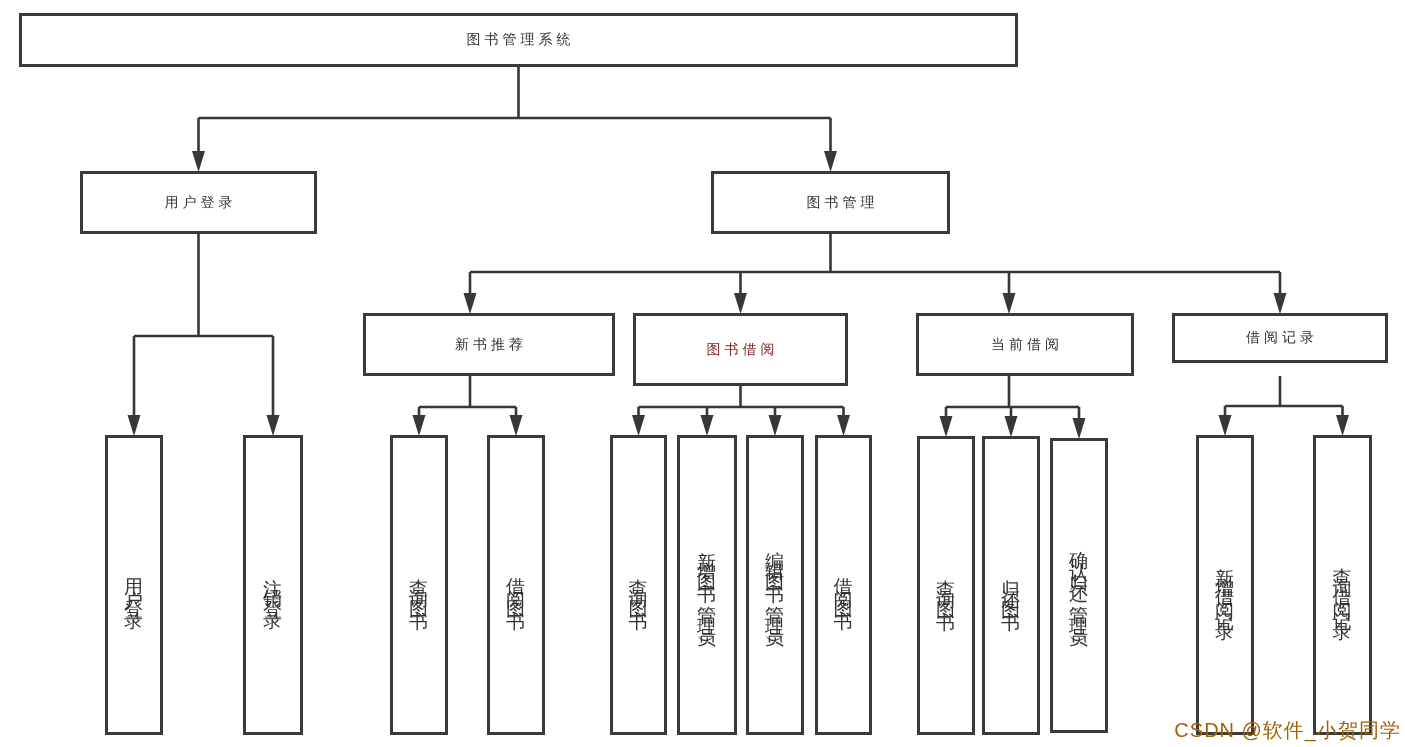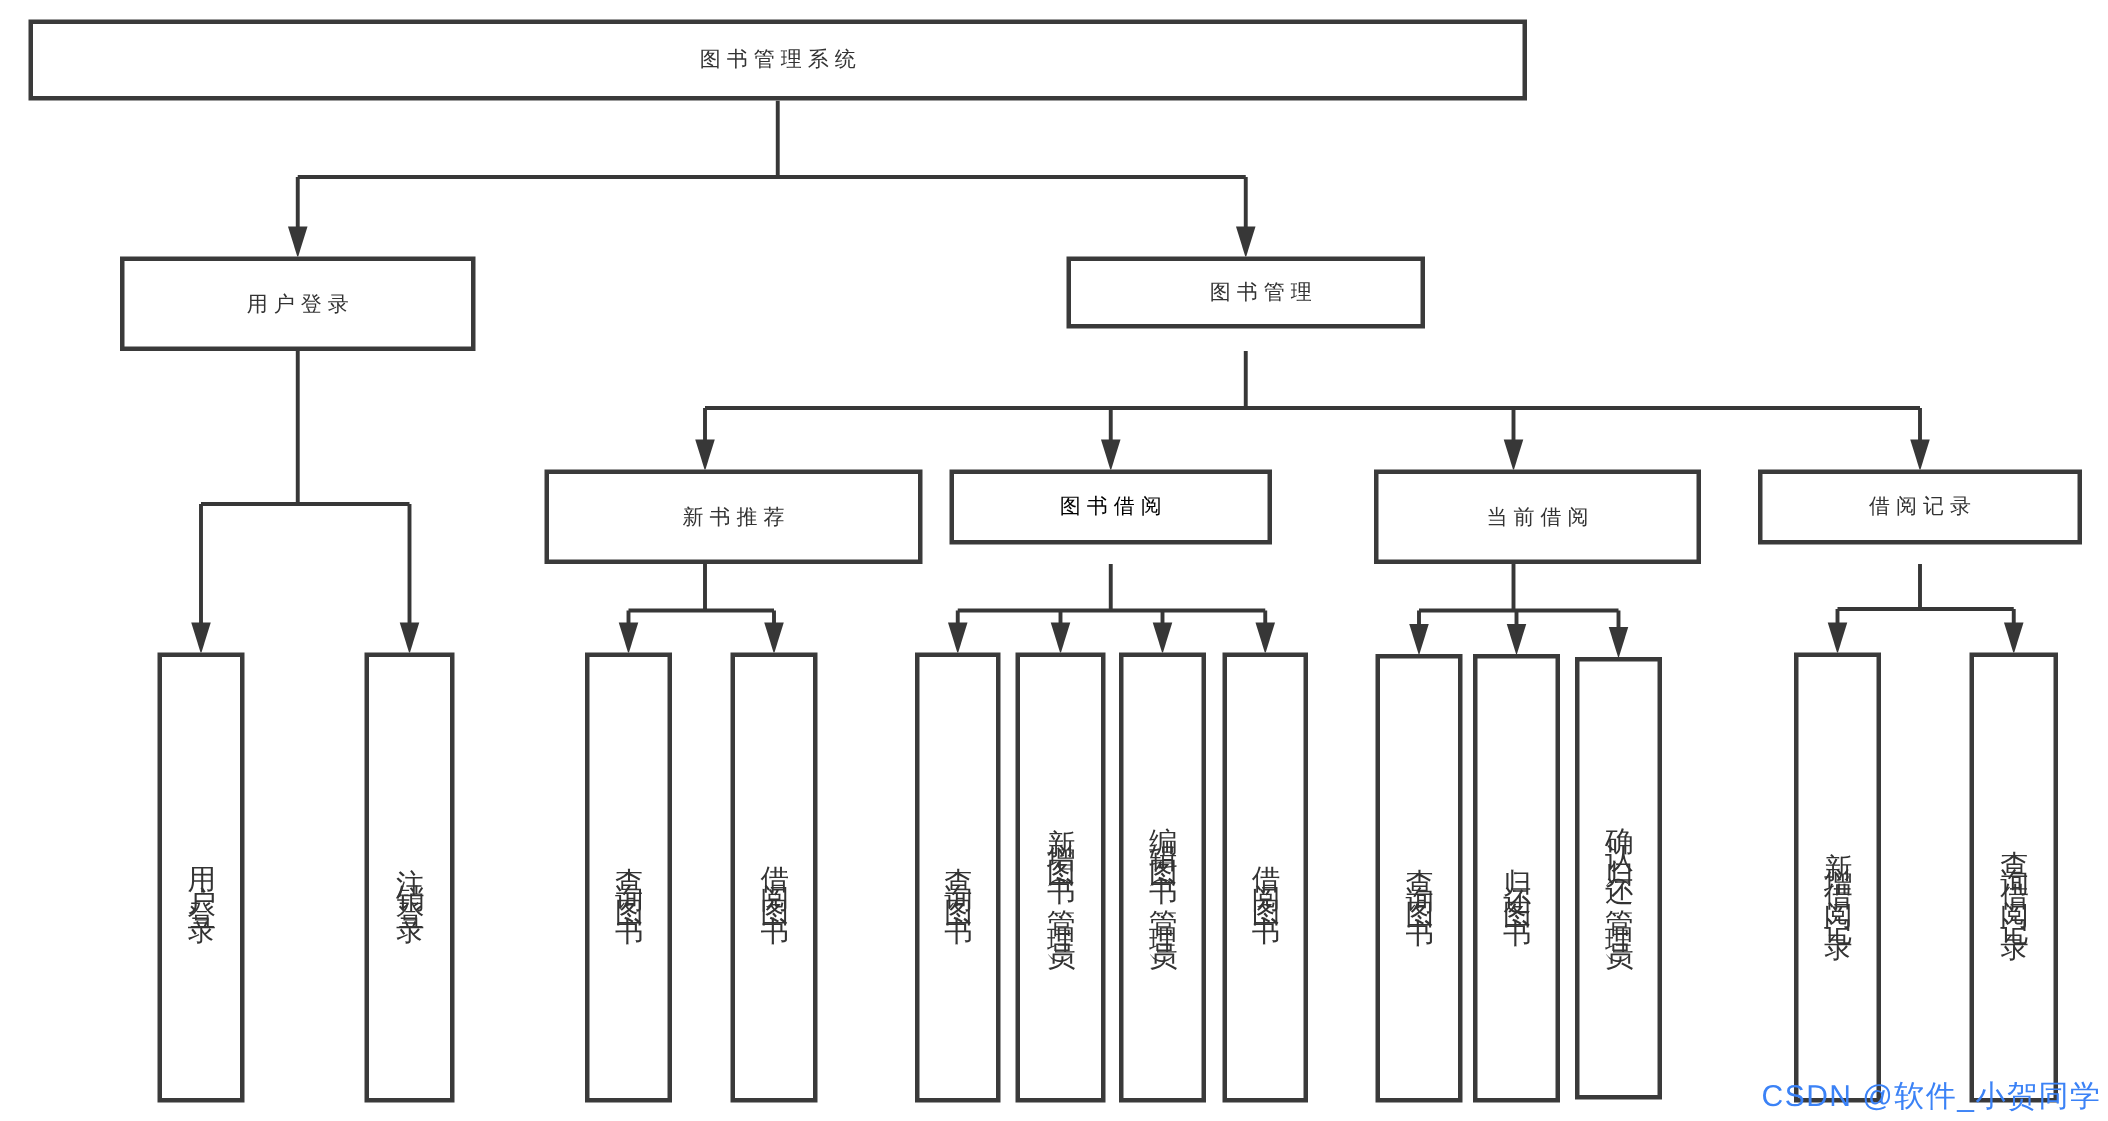--- a/index.html
+++ b/index.html
@@ -89,27 +89,27 @@
       <polygon points="1218.5,415 1231.5,415 1225,436" fill="#373737"></polygon>
       <polygon points="1336,415 1349,415 1342.5,436" fill="#373737"></polygon>
     </svg>
   <div id="nodes">
       <div class="node h" style="left: 19px; top: 13px; width: 999px; height: 54px; border-color: rgb(58, 58, 58); background: rgb(255, 255, 255); color: rgb(51, 51, 51);">
         <span class="label">图书管理系统</span>
       </div>
       <div class="node h" style="left: 80px; top: 171px; width: 237px; height: 63px; border-color: rgb(58, 58, 58); background: rgb(255, 255, 255); color: rgb(51, 51, 51);">
         <span class="label">用户登录</span>
       </div>
-      <div class="node h" style="left: 711px; top: 171px; width: 239px; height: 48px; border-color: rgb(58, 58, 58); background: rgb(255, 255, 255); color: rgb(51, 51, 51); padding-left: 20px;">
+      <div class="node h" style="left: 711px; top: 171px; width: 239px; height: 63px; border-color: rgb(58, 58, 58); background: rgb(255, 255, 255); color: rgb(51, 51, 51); padding-left: 20px;">
         <span class="label">图书管理</span>
       </div>
       <div class="node h" style="left: 363px; top: 313px; width: 252px; height: 63px; border-color: rgb(58, 58, 58); background: rgb(255, 255, 255); color: rgb(51, 51, 51);">
         <span class="label">新书推荐</span>
       </div>
-      <div class="node h" style="left: 633px; top: 313px; width: 215px; height: 50px; border-color: rgb(58, 58, 58); background: rgb(255, 255, 255); color: #000000; text-align: center;">
+      <div class="node h" style="left: 633px; top: 313px; width: 215px; height: 73px; border-color: rgb(58, 58, 58); background: rgb(255, 255, 255); color: #7f1d1d; text-align: center;">
         <span class="label">图书借阅</span>
       </div>
       <div class="node h" style="left: 900px; top: 313px; width: 218px; height: 63px; border-color: rgb(58, 58, 58); background: rgb(255, 255, 255); color: rgb(51, 51, 51); margin-left: 16px;">
         <span class="label">当前借阅</span>
       </div>
       <div class="node h" style="left: 1172px; top: 313px; width: 216px; height: 50px; border-color: rgb(58, 58, 58); background: rgb(255, 255, 255); color: rgb(51, 51, 51);">
         <span class="label">借阅记录</span>
       </div>
       <div class="node v" style="left: 105px; top: 435px; width: 58px; height: 300px; border-color: rgb(58, 58, 58); background: rgb(255, 255, 255); color: rgb(51, 51, 51);">
         <span class="label">用户登录</span>
@@ -144,14 +144,14 @@
       <div class="node v" style="left: 1050px; top: 438px; width: 58px; height: 295px; border-color: rgb(58, 58, 58); background: rgb(255, 255, 255); color: rgb(51, 51, 51);">
         <span class="label">确认归还（管理员）</span>
       </div>
       <div class="node v" style="left: 1196px; top: 435px; width: 58px; height: 300px; border-color: rgb(58, 58, 58); background: rgb(255, 255, 255); color: rgb(51, 51, 51);">
         <span class="label">新增借阅记录</span>
       </div>
       <div class="node v" style="left: 1313px; top: 435px; width: 59px; height: 300px; border-color: rgb(58, 58, 58); background: rgb(255, 255, 255); color: rgb(51, 51, 51);">
         <span class="label">查询借阅记录</span>
       </div>
     </div>
-  <div id="watermark" style="color: #3b82f6;">CSDN @软件_小贺同学</div>
+  <div id="watermark" style="color: #a16207;">CSDN @软件_小贺同学</div>
 </div>
 
 </body></html>

